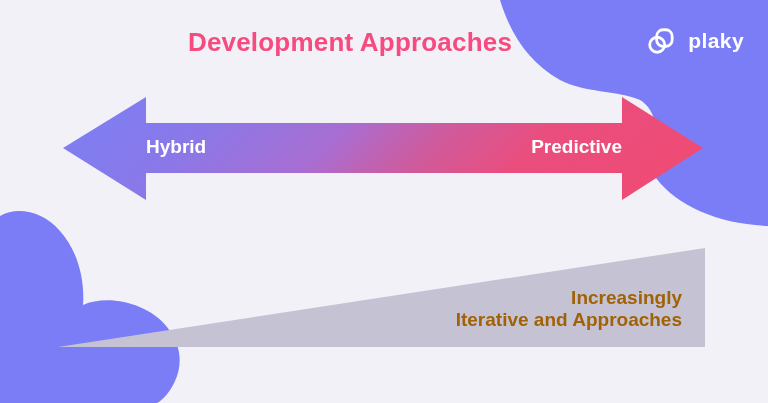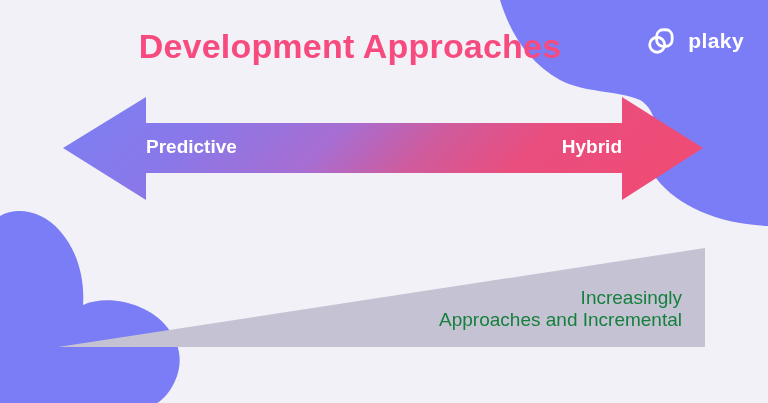--- a/index.html
+++ b/index.html
@@ -7,38 +7,38 @@
     position:relative;
     width:768px;height:403px;
     overflow:hidden;
     background:#f2f1f7;
     font-family:"Liberation Sans","DejaVu Sans",sans-serif;
   }
   #shapes{position:absolute;left:0;top:0;width:768px;height:403px;}
   .page-title{
     position:absolute;left:0;top:27px;width:700px;
     text-align:center;
-    font-size:34px;font-weight:800;letter-spacing:.2px;
+    font-size:26px;font-weight:800;letter-spacing:.2px;
     color:#f74b7f;
   }
   .brand{
     position:absolute;top:26px;right:24px;
     display:flex;align-items:center;gap:11px;
     color:#ffffff;
   }
   .brand-name{font-size:21px;font-weight:700;letter-spacing:.4px;}
   .arrow-labels{
     position:absolute;left:146px;top:136px;width:476px;
     display:flex;justify-content:space-between;align-items:center;
     color:#ffffff;font-size:19px;font-weight:700;
   }
   .wedge-annotation{
     position:absolute;right:86px;top:287px;
     text-align:right;
-    color:#15803d;font-size:19px;font-weight:400;line-height:22px;
+    color:#a16207;font-size:19px;font-weight:700;line-height:22px;
   }
 </style>
 </head>
 <body>
 
 <div id="stage">
 
   <svg id="shapes" viewBox="0 0 768 403" aria-hidden="true">
     <defs>
       <linearGradient id="arrowGrad" gradientUnits="userSpaceOnUse" x1="63" y1="97" x2="434" y2="468">
@@ -77,22 +77,22 @@
     <span style="display:inline-flex;">
       <svg width="30" height="30" viewBox="0 0 28 28" fill="none">
         <circle cx="9.5" cy="17.5" r="7" stroke="#ffffff" stroke-width="2.6"></circle>
         <rect x="9" y="3.5" width="14.5" height="15.5" rx="6" stroke="#ffffff" stroke-width="2.6"></rect>
       </svg>
     </span>
     <span class="brand-name">plaky</span>
   </div>
 
   <div class="arrow-labels">
+    <span>Hybrid</span>
     <span>Predictive</span>
-    <span>Hybrid</span>
   </div>
 
   <div class="wedge-annotation">
     <div>Increasingly</div>
-    <div>Approaches and Incremental</div>
+    <div>Iterative and Approaches</div>
   </div>
 
 </div>
 
 </body></html>

